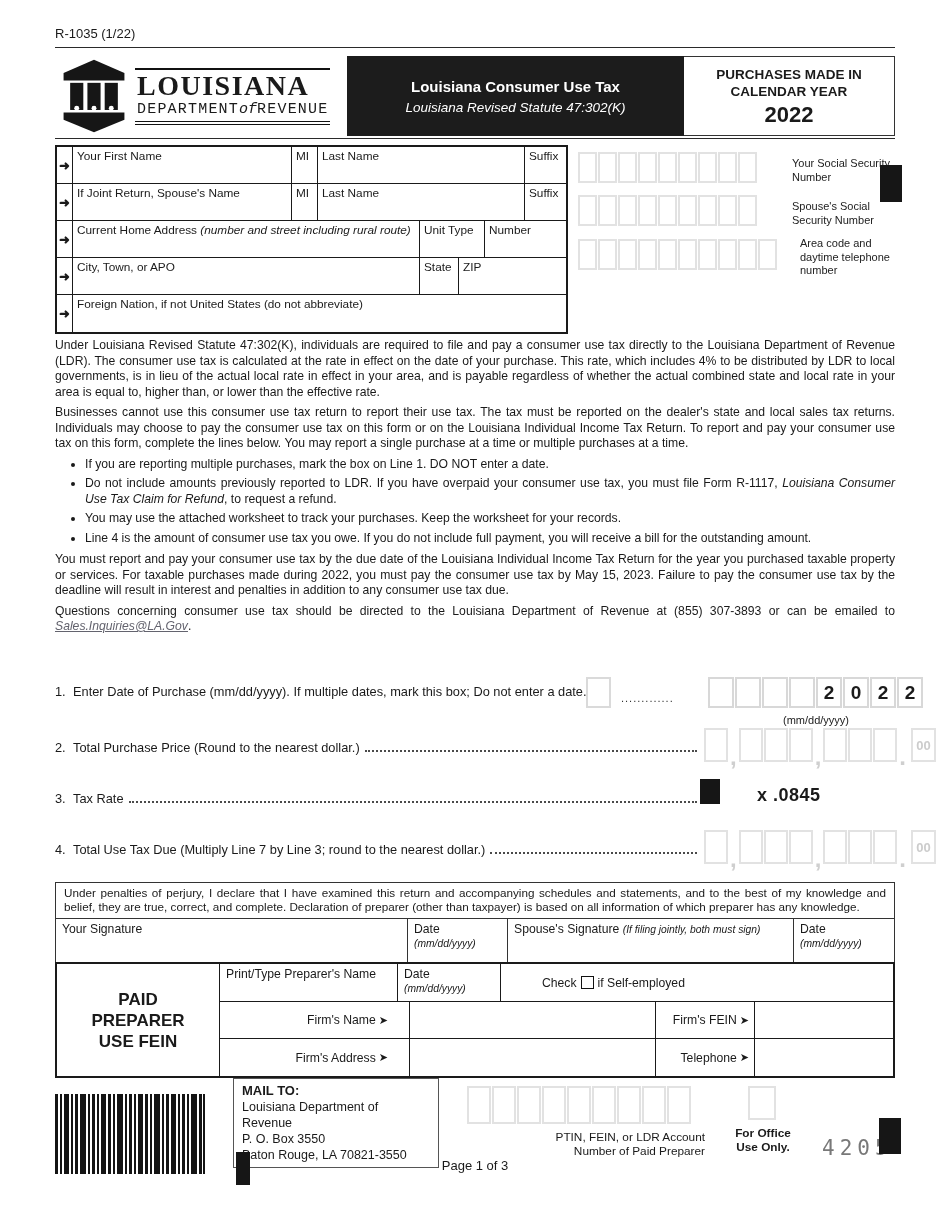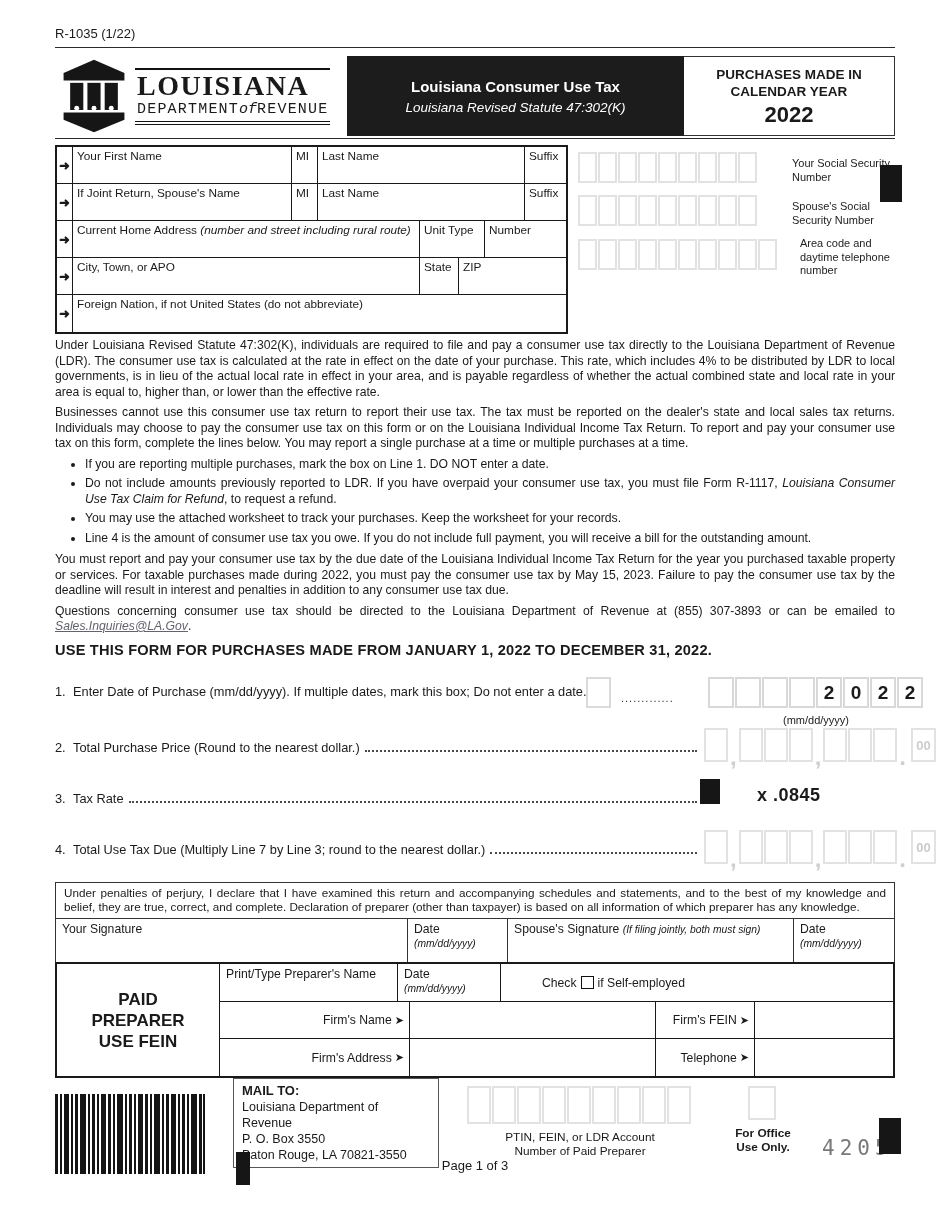--- a/index.html
+++ b/index.html
@@ -80,31 +80,31 @@
   
   .prep { left:55px; top:962px; width:840px; border:2px solid #1a1a1a; display:flex; }
   .prep-left { flex:0 0 163px; border-right:1px solid #1a1a1a; display:flex; flex-direction:column; justify-content:center; align-items:center; font-weight:bold; font-size:17px; line-height:21px; }
   .prep-right { flex:1; display:flex; flex-direction:column; }
   .prep-row { display:flex; border-bottom:1px solid #1a1a1a; }
   .prep-row:last-child { border-bottom:none; }
   .pr1 { height:38px; } .pr2 { height:37px; } .pr3 { height:37px; }
   .prep-cell { border-right:1px solid #1a1a1a; padding:3px 6px; font-size:12.2px; }
   .prep-cell:last-child { border-right:none;margin-left:36px; }
   .pc1 { flex:0 0 178px; } .pc2 { flex:0 0 252px; } .pc3 { flex:0 0 103px; } .pc4 { flex:1; display:flex; align-items:center; padding:0 5px; }
-  .plab { flex:0 0 190px; display:flex; align-items:center; justify-content:flex-end; padding-right:5px; }
+  .plab { flex:0 0 190px; display:flex; align-items:center; justify-content:flex-end; padding-right:21px; }
   .pblank { flex:0 0 246px; } .plab2 { flex:0 0 99px; display:flex; align-items:center; justify-content:flex-end; padding-right:5px; }
   .pblank2 { flex:1; }
   .small-chk { display:inline-block; width:13px; height:13px; border:1.5px solid #111; margin:0 4px; flex:0 0 13px; }
   .tri { font-size:11px; margin-left:3px; }
 
   
   .mailto { left:233px; top:1078px; width:206px; border:1px solid #555; padding:4px 8px; }
   .mailto-title { font-weight:bold; font-size:13px; line-height:16px; }
   .mailto-line { font-size:12.5px; line-height:16px; }
-  .ptin-label { font-size:11.8px; line-height:14px; text-align:center; }
+  .ptin-label { font-size:11.8px; line-height:14px; text-align:right; }
   .office-label { font-size:11.8px; line-height:14px; font-weight:bold; text-align:center; }
   .code-4205 { font-family:"DejaVu Sans Mono", monospace; font-size:21px; color:#787878; letter-spacing:5px; }
   .page-label { left:0; top:1158px; width:950px; text-align:center; font-size:13px; }
 </style>
 </head>
 <body>
 
 <div class="page">
 
   <div class="abs form-number">R-1035 (1/22)</div>
@@ -216,21 +216,20 @@
     <p>Under Louisiana Revised Statute 47:302(K), individuals are required to file and pay a consumer use tax directly to the Louisiana Department of Revenue (LDR). The consumer use tax is calculated at the rate in effect on the date of your purchase. This rate, which includes 4% to be distributed by LDR to local governments, is in lieu of the actual local rate in effect in your area, and is payable regardless of whether the actual combined state and local rate in your area is equal to, higher than, or lower than the effective rate.</p>
     <p>Businesses cannot use this consumer use tax return to report their use tax. The tax must be reported on the dealer's state and local sales tax returns. Individuals may choose to pay the consumer use tax on this form or on the Louisiana Individual Income Tax Return. To report and pay your consumer use tax on this form, complete the lines below. You may report a single purchase at a time or multiple purchases at a time.</p>
     <ul>
       <li>If you are reporting multiple purchases, mark the box on Line 1. DO NOT enter a date.</li>
       <li><span>Do not include amounts previously reported to LDR. If you have overpaid your consumer use tax, you must file Form R-1117, </span><i>Louisiana Consumer Use Tax Claim for Refund</i><span>, to request a refund.</span></li>
       <li>You may use the attached worksheet to track your purchases. Keep the worksheet for your records.</li>
       <li>Line 4 is the amount of consumer use tax you owe. If you do not include full payment, you will receive a bill for the outstanding amount.</li>
     </ul>
     <p>You must report and pay your consumer use tax by the due date of the Louisiana Individual Income Tax Return for the year you purchased taxable property or services. For taxable purchases made during 2022, you must pay the consumer use tax by May 15, 2023. Failure to pay the consumer use tax by the deadline will result in interest and penalties in addition to any consumer use tax due.</p>
     <p><span>Questions concerning consumer use tax should be directed to the Louisiana Department of Revenue at (855) 307-3893 or can be emailed to </span><span class="email-link">Sales.Inquiries@LA.Gov</span><span>.</span></p>
-    <div class="use-heading">USE THIS FORM FOR PURCHASES MADE FROM JANUARY 1, 2022 TO DECEMBER 31, 2022.</div>
   </div>
 
   <div class="item" style="top:684px; width:533px">
     <span class="num">1.</span>
     <span>Enter Date of Purchase (mm/dd/yyyy). If multiple dates, mark this box; Do not enter a date.</span>
   </div>
   <div class="abs chk" style="left:586px; top:677px; width:25px; height:31px"></div>
   <div class="abs dots" style="left:621px; top:692px">.............</div>
   <div class="abs boxrow" style="left:708px; top:677px">
     <div class="datecell"></div>

